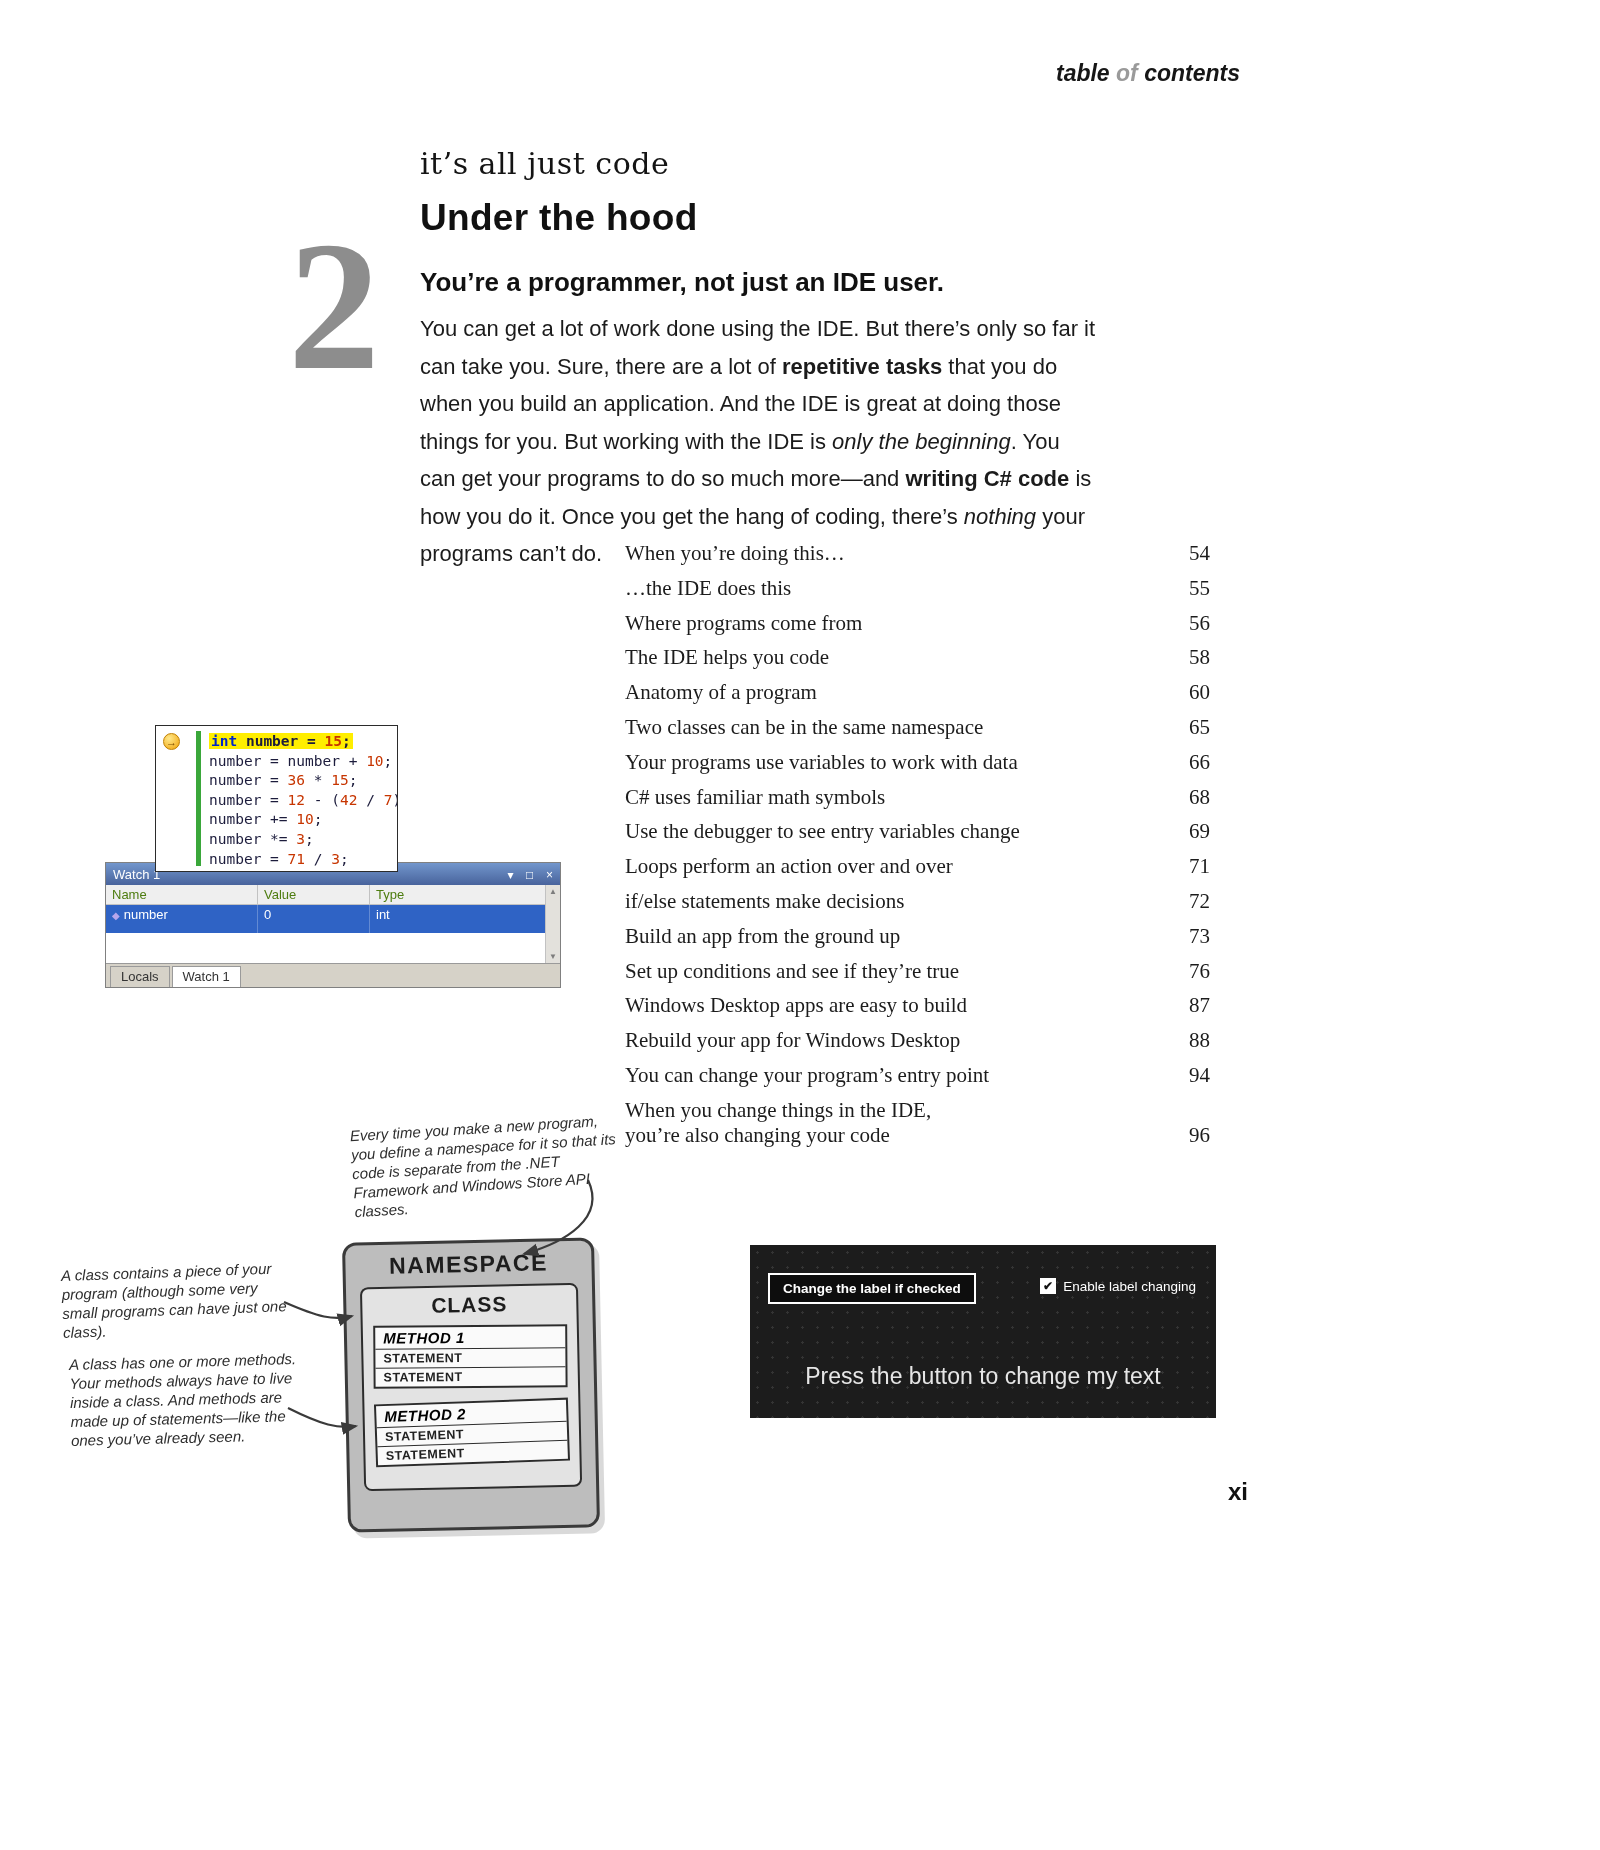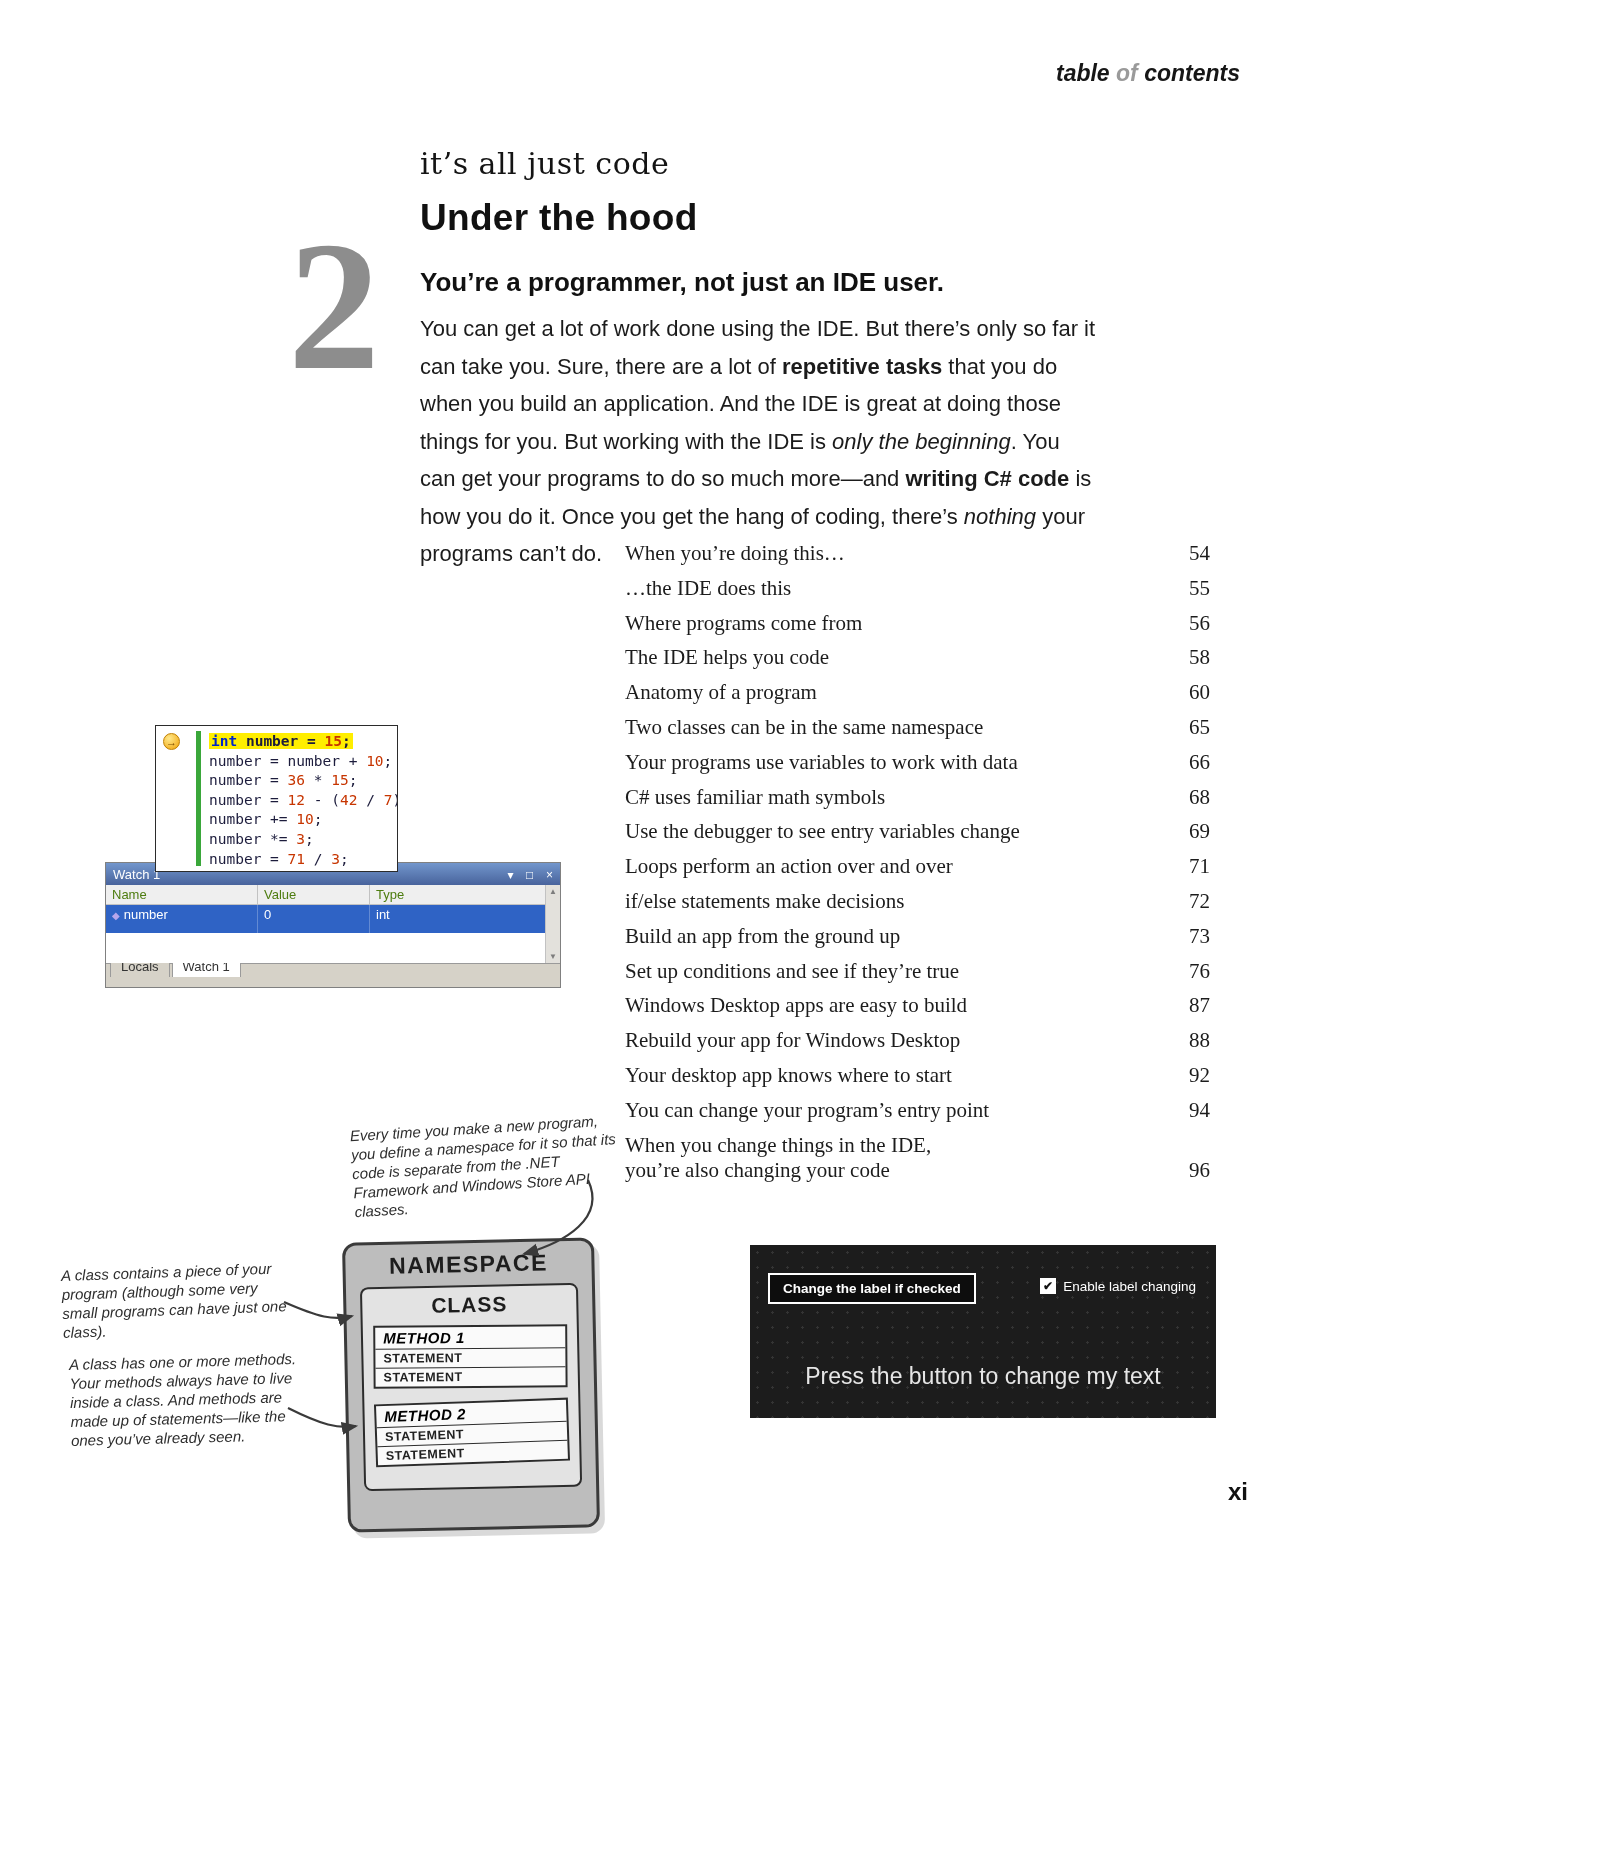--- a/index.html
+++ b/index.html
@@ -58,21 +58,21 @@
   .col1 { width:112px; flex:none; }
   .col2 { flex:1; }
   .watch-row { display:flex; height:28px; background:#2f63c5; color:#fff; }
   .wr-cell { padding:2px 6px; border-right:1px solid rgba(255,255,255,0.25); overflow:hidden; }
   .field-icon { font-size:10px; color:#b7a6ec; margin-right:4px; }
   .watch-scrollbar { position:absolute; right:0; top:0; bottom:0; width:15px; background:#e3e1dc;
                      border-left:1px solid #c2c2c2; display:flex; flex-direction:column;
                      justify-content:space-between; align-items:center; padding:2px 0; }
   .watch-scrollbar span { font-size:8px; color:#7d7d7d; }
   .watch-tabs { height:24px; background:#d6d2c8; border-top:1px solid #9a9a9a; display:flex;
-                align-items:flex-end; padding:10px 4px; gap:2px; }
+                align-items:flex-end; padding:0 4px; gap:2px; }
   .tab { padding:2px 10px 3px; font-size:13px; color:#333; background:#d6d2c8;
          border:1px solid #9a9a9a; border-bottom:none; }
   .tab.active { background:#ffffff; }
 
   
   .note { position:absolute; font-style:italic; font-size:15px; line-height:19px; color:#2e2e2e; }
   #note1 { left:352px; top:1118px; width:272px; transform:rotate(-3.5deg); }
   #note2 { left:62px;  top:1262px; width:232px; transform:rotate(-2deg); }
   #note3 { left:70px;  top:1352px; width:228px; transform:rotate(-1.5deg); }
 
@@ -193,24 +193,20 @@
       </div>
       <div class="toc-row">
         <span class="toc-label">Windows Desktop apps are easy to build</span>
         <span class="toc-page">87</span>
       </div>
       <div class="toc-row">
         <span class="toc-label">Rebuild your app for Windows Desktop</span>
         <span class="toc-page">88</span>
       </div>
       <div class="toc-row">
-        <span class="toc-label">Your desktop app knows where to start</span>
-        <span class="toc-page">92</span>
-      </div>
-      <div class="toc-row">
         <span class="toc-label">You can change your program’s entry point</span>
         <span class="toc-page">94</span>
       </div>
       <div class="toc-row">
         <span class="toc-label">When you change things in the IDE,<br>you’re also changing your code</span>
         <span class="toc-page">96</span>
       </div>
     </div>
 
   <div class="code-box">

